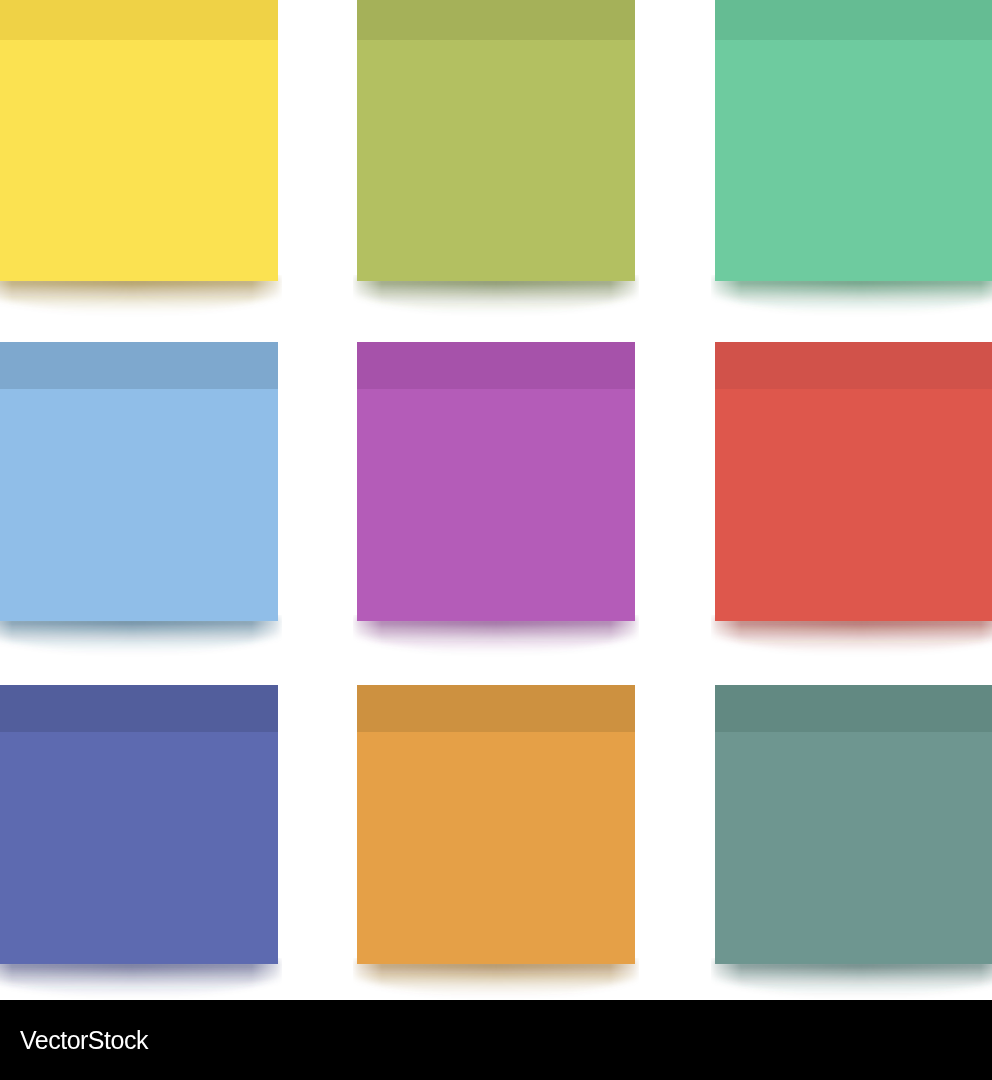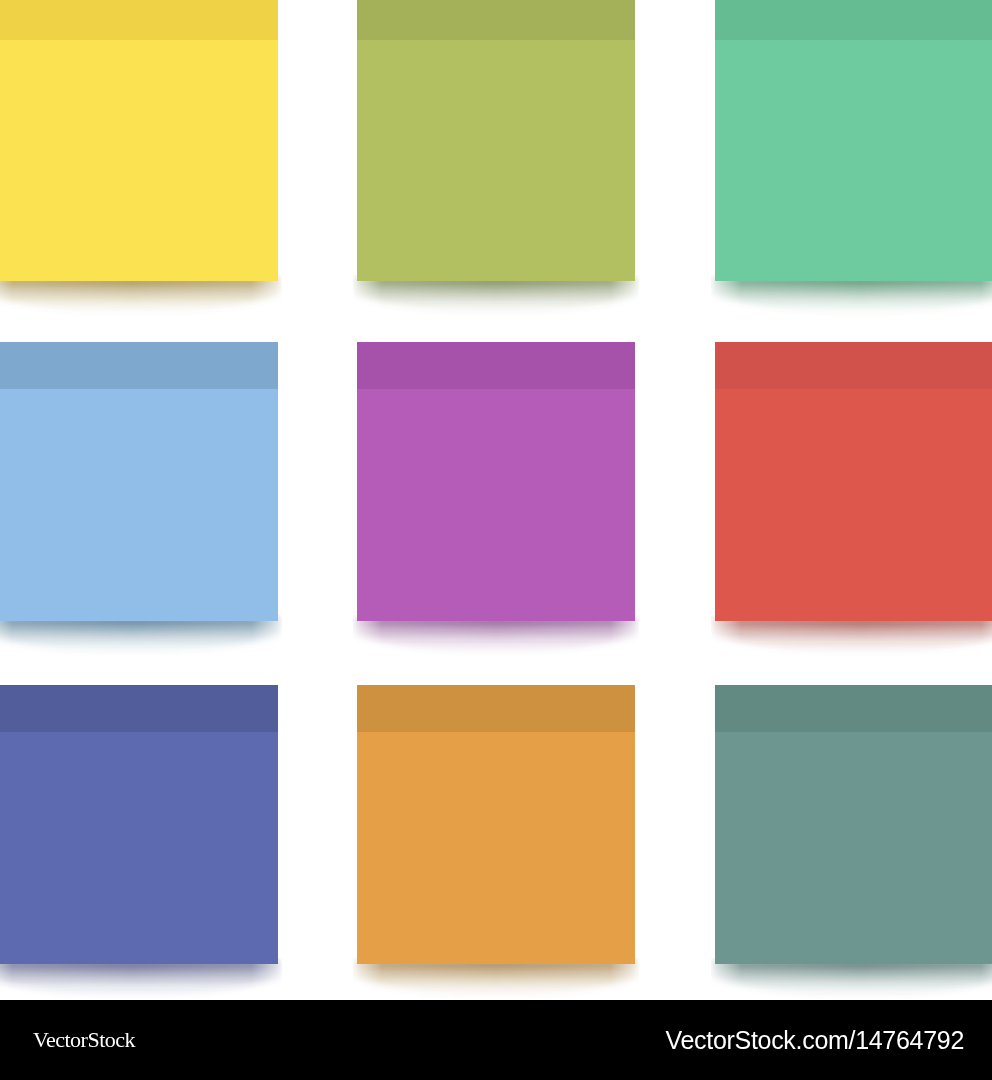--- a/index.html
+++ b/index.html
@@ -77,26 +77,26 @@
     position: absolute;
     left: 0;
     top: 1000px;
     width: 992px;
     height: 80px;
     background: #000000;
     z-index: 50;
   }
   #footer-brand {
     position: absolute;
-    left: 33px;
+    left: 20px;
     top: 50%;
     transform: translateY(-50%);
     color: #ffffff;
-    font-family: Liberation Serif, serif;
-    font-size: 22px;
+    font-family: Liberation Sans, sans-serif;
+    font-size: 25px;
     font-weight: 400;
     letter-spacing: -0.5px;
     white-space: nowrap;
   }
   #footer-url {
     position: absolute;
     right: 28px;
     top: 50%;
     transform: translateY(-50%);
     color: #ffffff;
@@ -380,16 +380,15 @@
             <path d="M0,2 L300,2 L300,20 C210,44 90,44 0,20 Z" fill="url(#shgrad-8)" filter="url(#shblur-8)" mask="url(#shmask-8)"></path>
           </svg>
         </div>
         <div class="note-paper" style="background: rgb(110, 150, 144);"></div>
         <div class="note-strip" style="height: 47px; background: rgb(98, 137, 130);"></div>
       </div>
     </div>
 
   <div id="footer-bar">
     <div id="footer-brand">VectorStock</div>
-    <div id="footer-url">VectorStock.com/14764792</div>
   </div>
 
 </div>
 
 </body></html>

